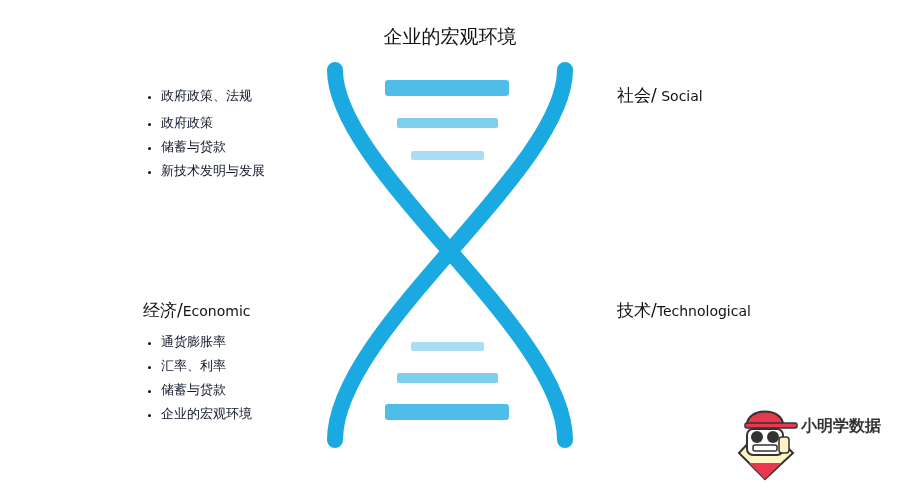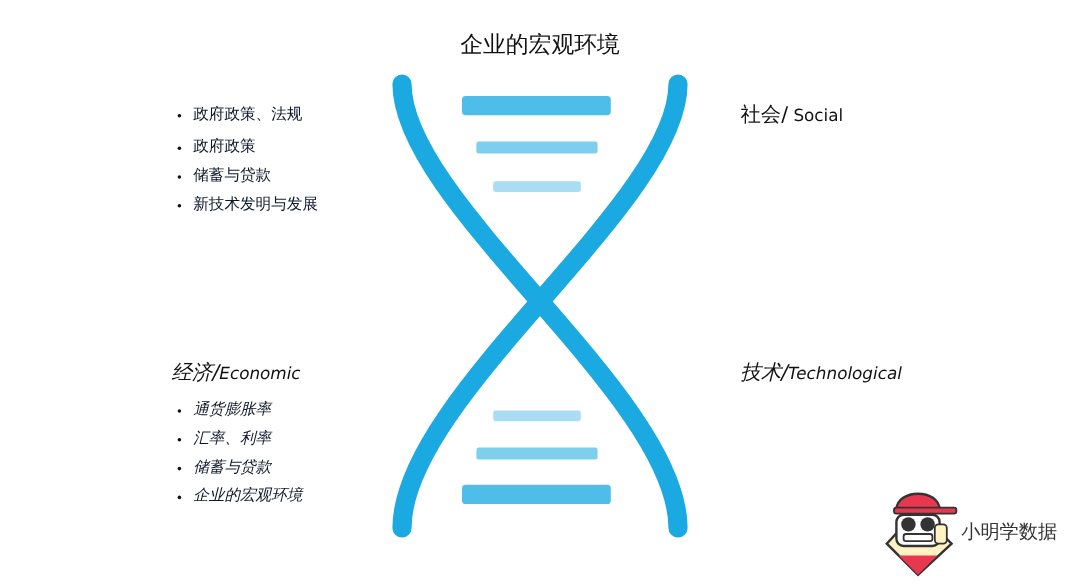--- a/index.html
+++ b/index.html
@@ -8,21 +8,21 @@
   .title { position: absolute; left: 0; width: 900px; top: 24px; text-align: center;
            font-size: 19px; color: #111; }
   .helix { position: absolute; left: 0; top: 0; }
   .block { position: absolute; width: 240px; }
   .block h3 { margin: 0 0 8px 0; font-weight: normal; font-size: 17px; color: #111; }
   .block h3 .en { font-size: 14px; }
   .block ul { margin: 0; padding: 0 0 0 18px; }
   .block li { font-size: 13px; color: #0f172a; line-height: 24px; }
   .block li::marker { color: #111; font-size: 11px; }
   .logo { position: absolute; left: 735px; top: 403px; width: 160px; height: 80px; }
-  .logo-text { position: absolute; left: 66px; top: 30px; font-size: 16px; font-weight: normal; color: #333; }
+  .logo-text { position: absolute; left: 66px; top: 13px; font-size: 16px; font-weight: bold; color: #333; }
 </style>
 </head>
 <body>
 
 <div class="title">企业的宏观环境</div>
 
 <svg class="helix" width="900" height="489" viewBox="0 0 900 489">
   <path d="M335 70 C 335 170, 565 330, 565 440" fill="none" stroke="#1aa9e0" stroke-width="16" stroke-linecap="round"></path>
   <path d="M565 70 C 565 170, 335 330, 335 440" fill="none" stroke="#1aa9e0" stroke-width="16" stroke-linecap="round"></path>
   <rect x="385" y="80" width="124" height="16" rx="3" fill="#4fbde9"></rect>
@@ -39,31 +39,31 @@
     <li style="margin-top:3px">政府政策</li>
     <li>储蓄与贷款</li>
     <li>新技术发明与发展</li>
   </ul>
 </div>
 
 <div class="block" style="left:617px; top:84px;">
   <h3><span>社会/</span><span class="en"> Social</span></h3>
 </div>
 
-<div class="block" style="left:143px; top:299px;font-style:italic;">
+<div class="block" style="left:143px; top:299px;">
   <h3><span>经济/</span><span class="en">Economic</span></h3>
   <ul>
     <li>通货膨胀率</li>
     <li>汇率、利率</li>
     <li>储蓄与贷款</li>
     <li>企业的宏观环境</li>
   </ul>
 </div>
 
-<div class="block" style="left:617px; top:299px;font-style:italic;">
+<div class="block" style="left:617px; top:299px;">
   <h3><span>技术/</span><span class="en">Technological</span></h3>
 </div>
 
 <div class="logo">
   <svg width="66" height="80" viewBox="0 0 66 80">
     <polygon points="30,22 58,50 30,76 4,50" fill="#fff3c4" stroke="#333" stroke-width="2"></polygon>
     <polygon points="14,60 46,60 30,76" fill="#e8384f"></polygon>
     <path d="M12 22 C 12 4, 48 4, 48 22 Z" fill="#e8384f" stroke="#333" stroke-width="2"></path>
     <rect x="10" y="20" width="52" height="5" rx="2" fill="#e8384f" stroke="#333" stroke-width="1.5"></rect>
     <rect x="12" y="26" width="36" height="26" rx="6" fill="#fff" stroke="#333" stroke-width="2"></rect>

